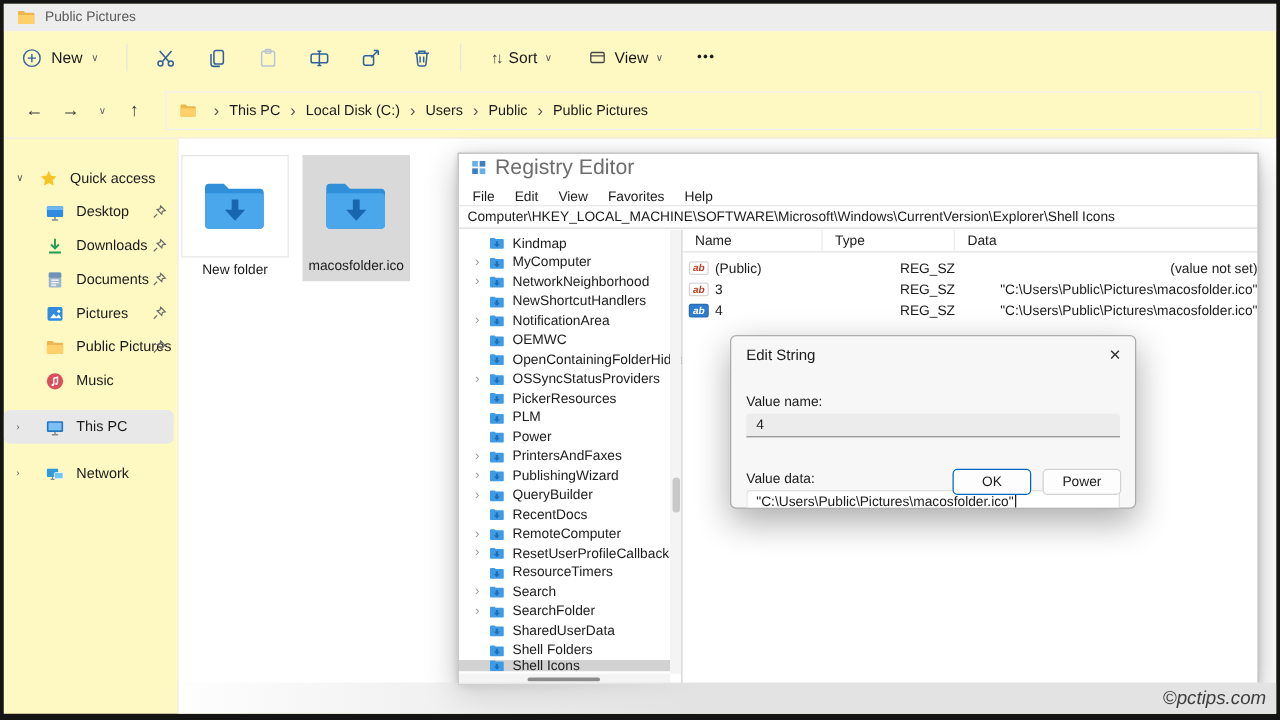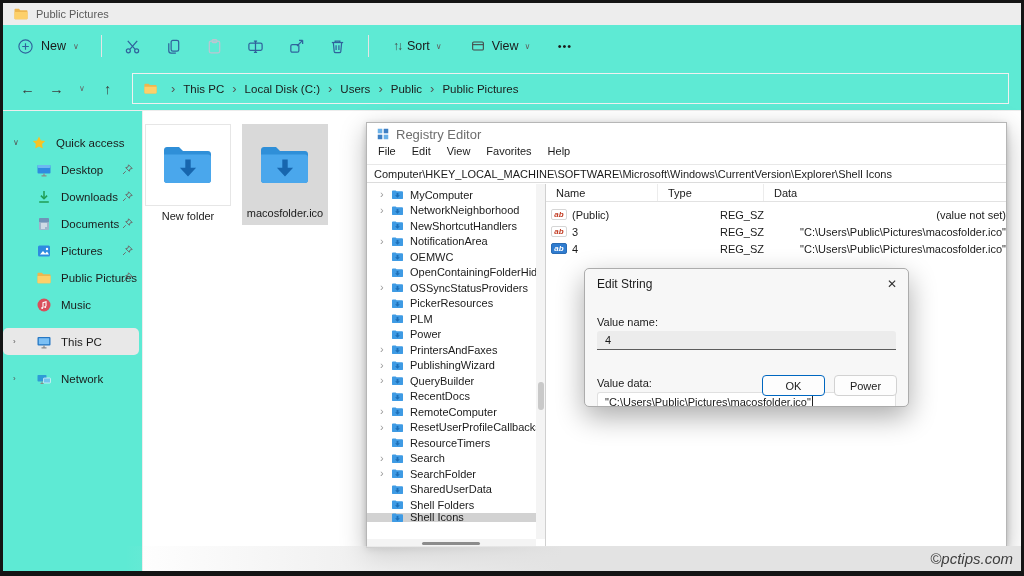--- a/index.html
+++ b/index.html
@@ -1,19 +1,19 @@
 <!DOCTYPE html>
 <html><head>
 <meta charset="utf-8">
 <style>
   * { margin:0; padding:0; box-sizing:border-box; }
   html,body { background:#333; }
   body { font-family:"Liberation Sans","DejaVu Sans",sans-serif; }
   .screen { position:relative; width:1024px; height:576px; background:#141414; }
-  .frame { position:absolute; left:3px; top:3px; right:3px; bottom:5px; background:#5eead4; overflow:hidden; }
+  .frame { position:absolute; left:3px; top:3px; right:3px; bottom:5px; background:#fef9c3; overflow:hidden; }
 
   
   .titlebar { height:22px; background:#ededed; display:flex; align-items:center; padding-left:10px; gap:7px; }
   .tab-title { font-size:11px; color:#5a5a5a; }
   .toolbar { height:42px; display:flex; align-items:center; padding:0 14px; }
   .new-btn { display:flex; align-items:center; gap:7px; font-size:12.5px; color:#1b1b1b; margin-right:12px; cursor:default; }
   .new-btn svg { color:#30629c; }
   .tb-sep { width:1px; height:22px; background:#e5e5e5; margin:0 10px; }
   .tb-ico { width:41px; display:flex; align-items:center; justify-content:center; color:#30629c; }
   .tb-ico.disabled { color:#bcc5d1; }
@@ -47,22 +47,22 @@
   .tile.t1 { left:2px; top:13px; }
   .tile.t1 .box { border:1px solid #e6e6e6; }
   .tile.t1 .label { margin-top:4px; }
   .tile.t2 { left:99px; top:13px; background:#d9d9d9; padding-bottom:6px; }
   .tile.t2 .label { margin-top:1px; }
 
   
   .regedit { position:absolute; left:363px; top:119px; width:641px; height:426px; background:#fff;
              border:1px solid #b6b6b6; box-shadow:0 8px 24px rgba(0,0,0,.28),0 2px 6px rgba(0,0,0,.18);
              font-size:11px; z-index:10; }
-  .reg-title { height:22px; display:flex; align-items:center; gap:6px; padding-left:9px; color:#6d6d6d; font-size:13px; }
-  .reg-menu { height:19px; display:flex; align-items:flex-start; padding-left:3px; color:#1b1b1b; }
+  .reg-title { height:22px; display:flex; align-items:center; gap:6px; padding-left:9px; color:#6d6d6d; font-size:17px; }
+  .reg-menu { height:19px; display:flex; align-items:flex-end; padding-left:3px; color:#1b1b1b; }
   .menu-item { padding:0 8px; }
   .reg-addr { height:19px; border-top:1px solid #e8e8e8; border-bottom:1px solid #dcdcdc; display:flex; align-items:center; padding-left:7px; color:#1b1b1b; white-space:nowrap; overflow:hidden; }
   .reg-body { position:absolute; top:61px; left:0; right:0; bottom:0; display:flex; }
   .reg-tree { width:179px; border-right:1px solid #d0d0d0; position:relative; padding-top:3px; overflow:hidden; flex:none; }
   .tree-item { height:15.5px; display:flex; align-items:center; padding-left:13px; white-space:nowrap; }
   .tree-chevron { width:11px; font-size:11px; color:#9a9a9a; flex:none; line-height:1; }
   .tree-ico { width:14px; height:11px; flex:none; margin-right:5px; display:flex; }
   .tree-label { font-size:11px; color:#1b1b1b; }
   .tree-item.selected { background:#d2d2d2; }
   .tree-item.partial { height:9px; overflow:hidden; }
@@ -395,20 +395,30 @@
           <span class="menu-item">Edit</span>
           <span class="menu-item">View</span>
           <span class="menu-item">Favorites</span>
           <span class="menu-item">Help</span>
         </div>
     <div class="reg-addr">Computer\HKEY_LOCAL_MACHINE\SOFTWARE\Microsoft\Windows\CurrentVersion\Explorer\Shell Icons</div>
     <div class="reg-body">
       <div class="reg-tree">
         <div>
               <div class="tree-item">
+    <span class="tree-chevron" style="visibility: hidden;">›</span>
+    <span class="tree-ico">
+      <svg viewBox="0 0 14 12" width="13" height="11">
+                    <path d="M1 2.5c0-.6.4-1 1-1h3l1 1h6c.6 0 1 .4 1 1v6.5c0 .6-.4 1-1 1H2c-.6 0-1-.4-1-1z" fill="#3f9be4"></path>
+                    <path d="M7 9.6L4.4 6.8h1.6V4.4h2v2.4h1.6z" fill="#1d6fb8"></path>
+                  </svg>
+    </span>
+    <span class="tree-label">Kindmap</span>
+  </div>
+              <div class="tree-item">
     <span class="tree-chevron">›</span>
     <span class="tree-ico">
       <svg viewBox="0 0 14 12" width="13" height="11">
                     <path d="M1 2.5c0-.6.4-1 1-1h3l1 1h6c.6 0 1 .4 1 1v6.5c0 .6-.4 1-1 1H2c-.6 0-1-.4-1-1z" fill="#3f9be4"></path>
                     <path d="M7 9.6L4.4 6.8h1.6V4.4h2v2.4h1.6z" fill="#1d6fb8"></path>
                   </svg>
     </span>
     <span class="tree-label">MyComputer</span>
   </div>
               <div class="tree-item">

